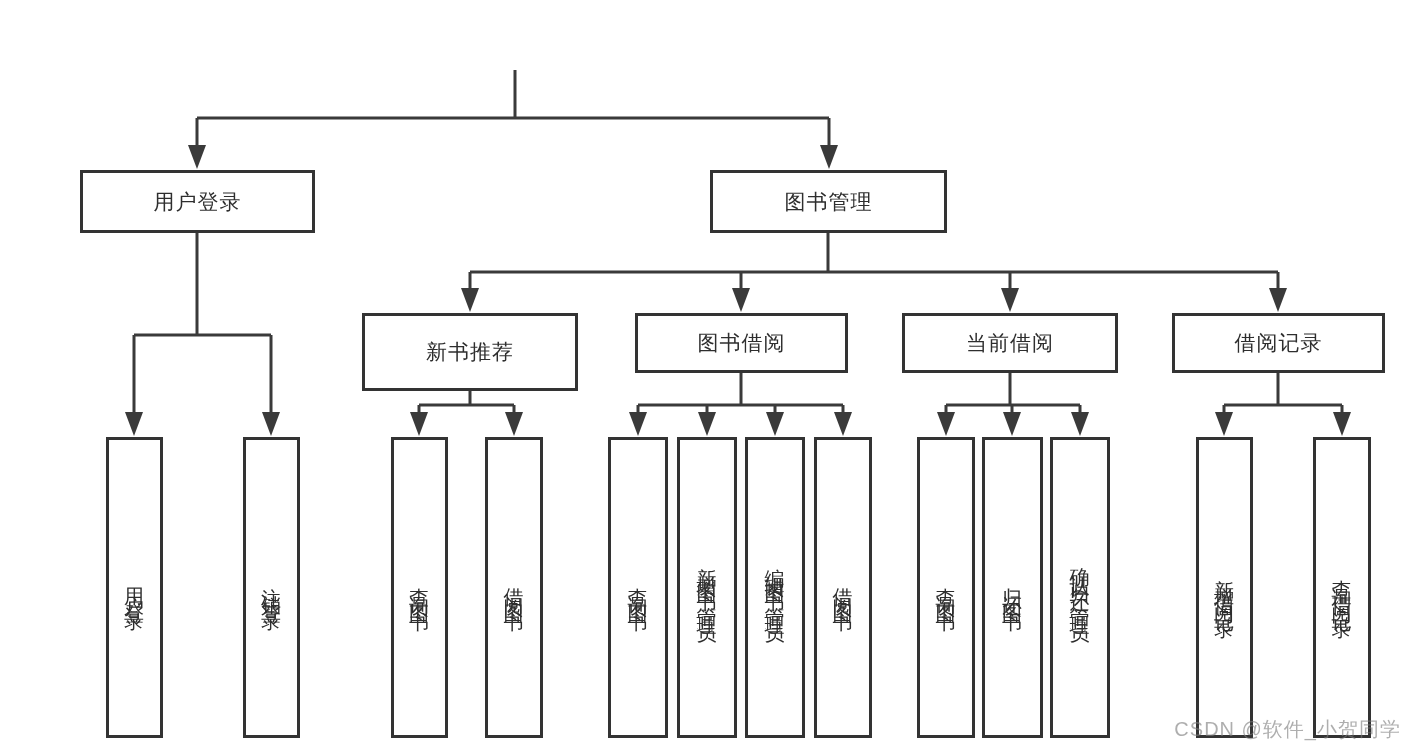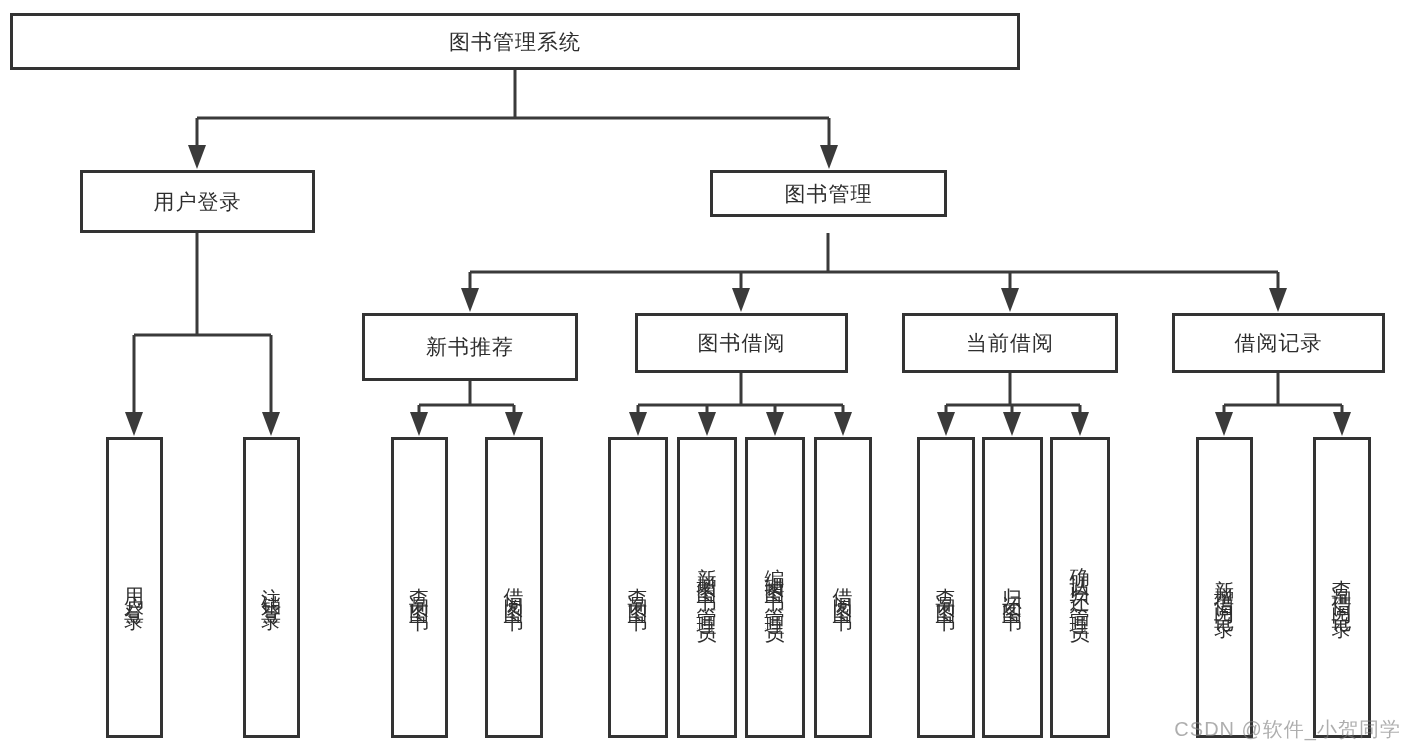--- a/index.html
+++ b/index.html
@@ -113,32 +113,29 @@
       <polygon class="ahead" points="1071,412 1089,412 1080,436"></polygon>
     </g>
 
     <g>
       <path class="cline" d="M1278,373 V405 M1224,405 H1342 M1224,405 V416 M1342,405 V416"></path>
       <polygon class="ahead" points="1215,412 1233,412 1224,436"></polygon>
       <polygon class="ahead" points="1333,412 1351,412 1342,436"></polygon>
     </g>
   </svg>
 
-  <div class="node node--h" style="left:10px; top:13px; width:1010px; height:57px;">
-    <span class="node-label">图书管理系统</span>
-  </div>
 
   <div class="node node--h" style="left:80px; top:170px; width:235px; height:63px;">
     <span class="node-label">用户登录</span>
   </div>
-  <div class="node node--h" style="left:710px; top:170px; width:237px; height:47px;">
+  <div class="node node--h" style="left:710px; top:170px; width:237px; height:63px;">
     <span class="node-label">图书管理</span>
   </div>
 
-  <div class="node node--h" style="left:362px; top:313px; width:216px; height:68px;font-family:Liberation Serif, serif;">
+  <div class="node node--h" style="left:362px; top:313px; width:216px; height:78px;font-family:Liberation Serif, serif;">
     <span class="node-label">新书推荐</span>
   </div>
   <div class="node node--h" style="left:902px; top:313px; width:216px; height:60px;">
     <span class="node-label">当前借阅</span>
   </div>
   <div class="node node--h" style="left:635px; top:313px; width:213px; height:60px;">
     <span class="node-label">图书借阅</span>
   </div>
   <div class="node node--h" style="left:1172px; top:313px; width:213px; height:60px;">
     <span class="node-label">借阅记录</span>

